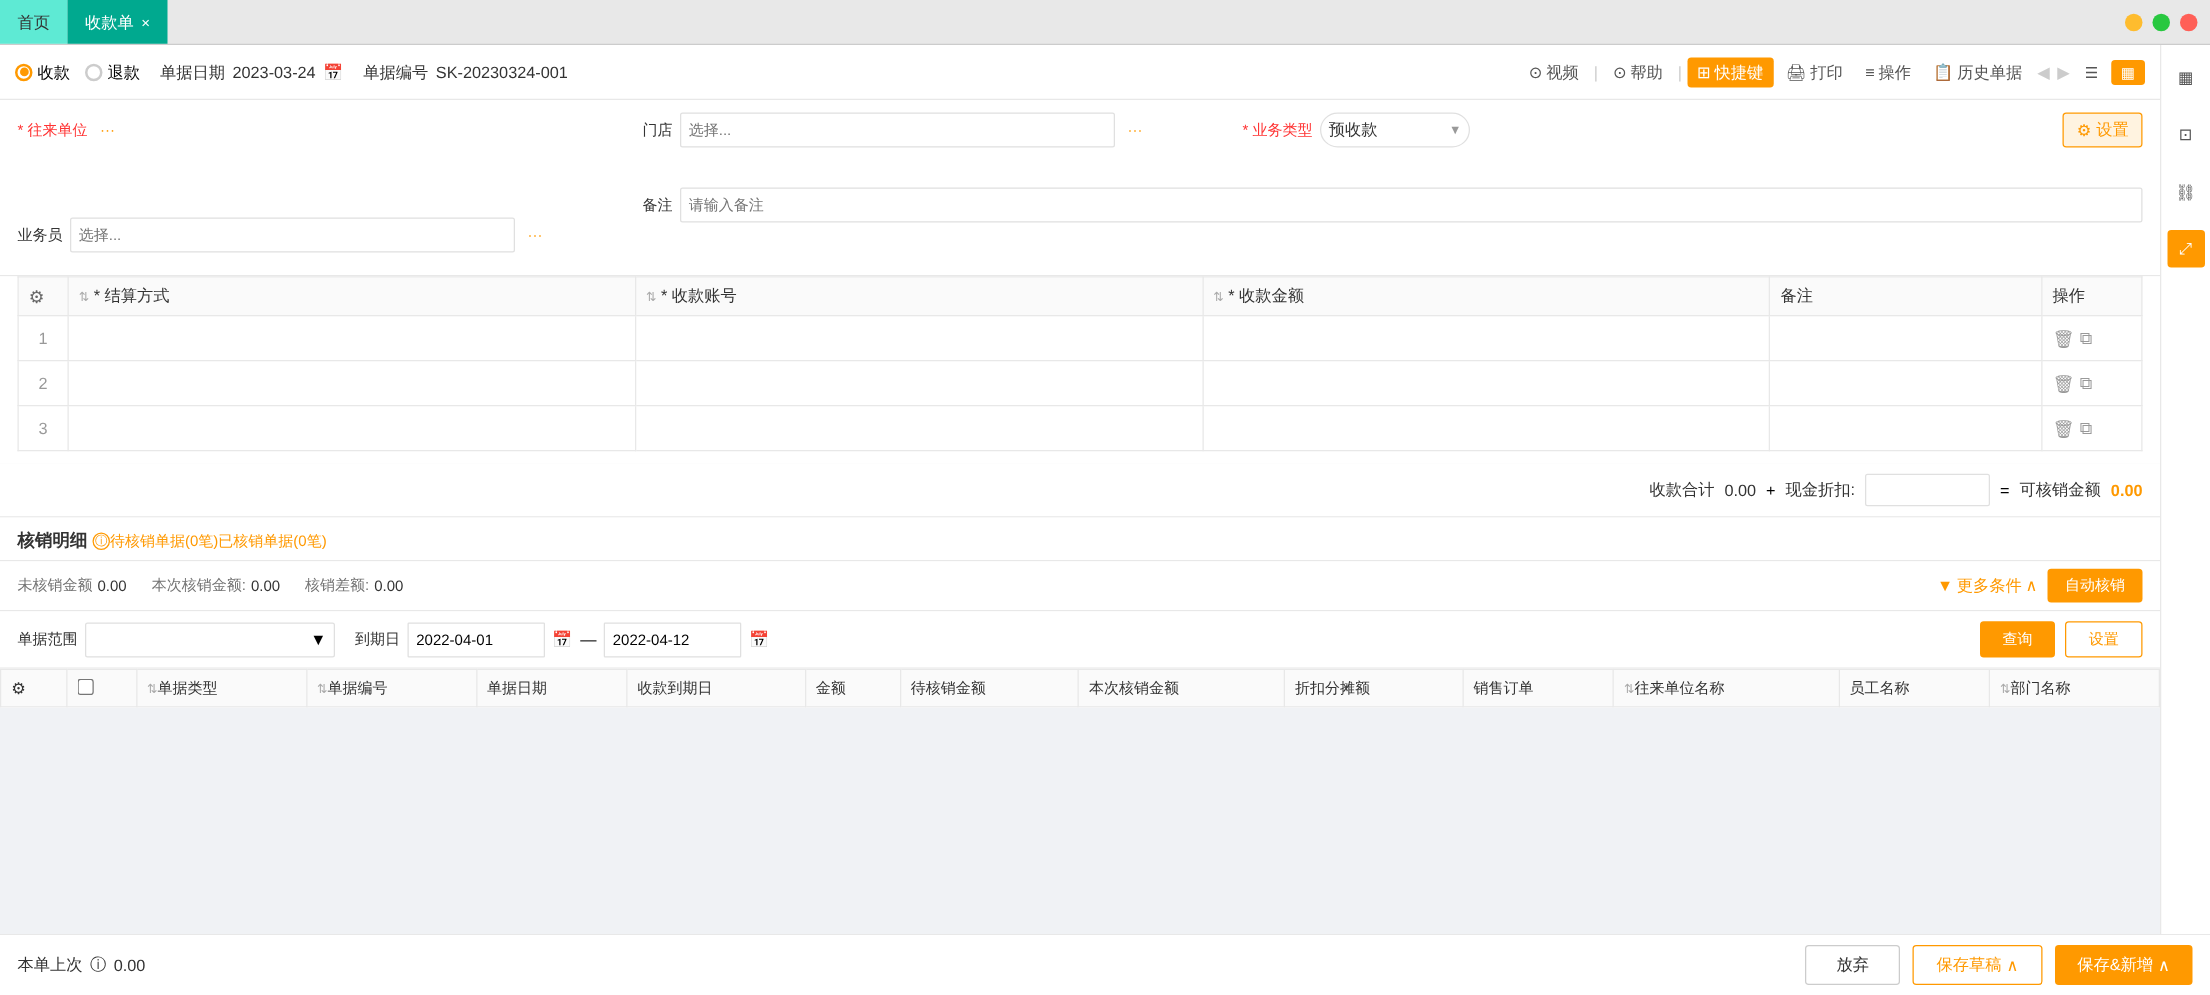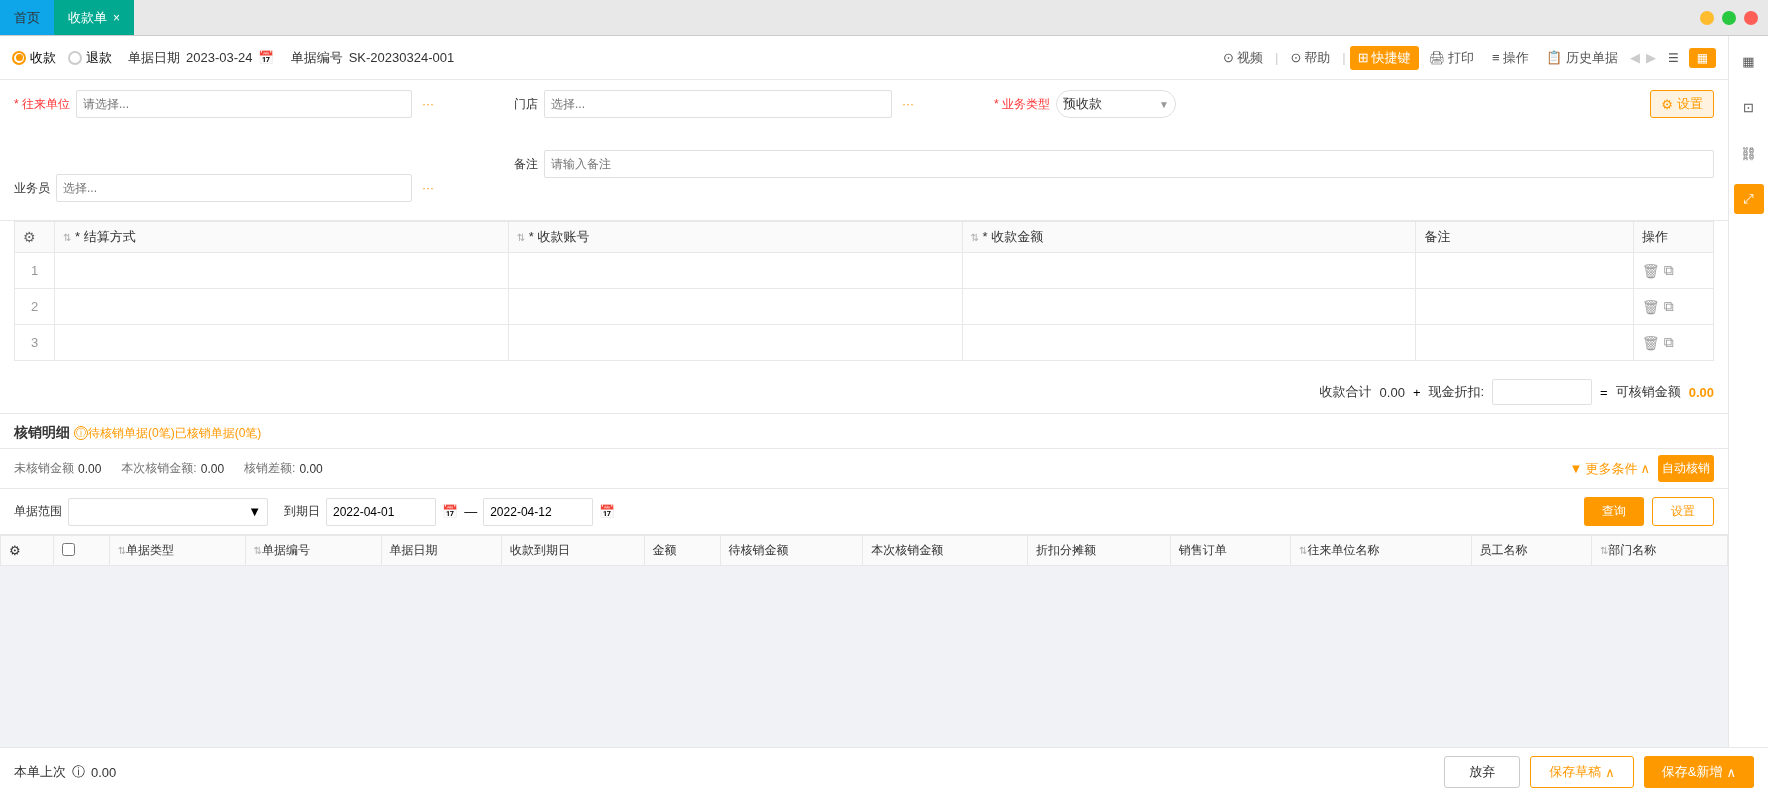--- a/index.html
+++ b/index.html
@@ -13,21 +13,21 @@
     .tab-item {
       display: flex; align-items: center; padding: 0 14px; height: 100%;
       cursor: pointer; font-size: 13px; color: #333;
     }
     .tab-item.active {
       background: #00a98f; color: #fff;
     }
     .tab-item .tab-close {
       margin-left: 6px; font-size: 12px; cursor: pointer;
     }
-    .tab-home { background: #0ea5e9; color: #333; }
+    .tab-home { background: #5eead4; color: #333; }
 
     
     .window-controls {
       margin-left: auto; display: flex; align-items: center; gap: 8px; padding-right: 10px;
     }
     .win-btn { width: 14px; height: 14px; border-radius: 50%; cursor: pointer; }
     .win-close { background: #ff5f57; }
     .win-min { background: #febc2e; }
     .win-max { background: #28c840; }
 
@@ -140,21 +140,21 @@
     .stat-item { display: flex; align-items: center; gap: 4px; }
     .stat-label { color: #737373; font-size: 12px; }
     .stat-value { color: #333; font-size: 12px; }
 
     .stats-bar-right { margin-left: auto; display: flex; align-items: center; gap: 8px; }
     .filter-btn {
       color: #f90; cursor: pointer; font-size: 12px; display: flex; align-items: center; gap: 3px;
     }
     .auto-btn {
       background: #f90; color: #fff; border: none; border-radius: 3px;
-      padding: 5px 4px; cursor: pointer; font-size: 12px;
+      padding: 5px 14px; cursor: pointer; font-size: 12px;
     }
 
     
     .filter-row {
       display: flex; align-items: center; background: #fff; padding: 8px 14px;
       border-bottom: 1px solid #e8e8e8; gap: 16px;
     }
     .filter-field { display: flex; align-items: center; gap: 6px; }
     .filter-label { color: #333; font-size: 12px; white-space: nowrap; }
     .filter-select {
@@ -293,21 +293,20 @@
       <span class="separator" style="cursor:pointer">▶</span>
       <button class="toolbar-btn">☰</button>
       <button class="toolbar-btn active" style="background:#f90;color:#fff;border-radius:3px;">▦</button>
     </div>
   </div>
 
   <div class="form-area">
     <div class="form-row">
       <div class="form-field" style="max-width:420px;">
         <span class="form-field-label">* 往来单位</span>
-        <input class="form-input" type="text" placeholder="请选择..." style="">
         <span class="more-btn">···</span>
       </div>
       <div class="form-field" style="max-width:400px; margin-left:80px;">
         <span class="form-field-label optional">门店</span>
         <input class="form-input" type="text" placeholder="选择..." style="">
         <span class="more-btn">···</span>
       </div>
       <div class="form-field" style="margin-left:80px; min-width:320px;">
         <span class="form-field-label">* 业务类型</span>
         <div class="form-select">

